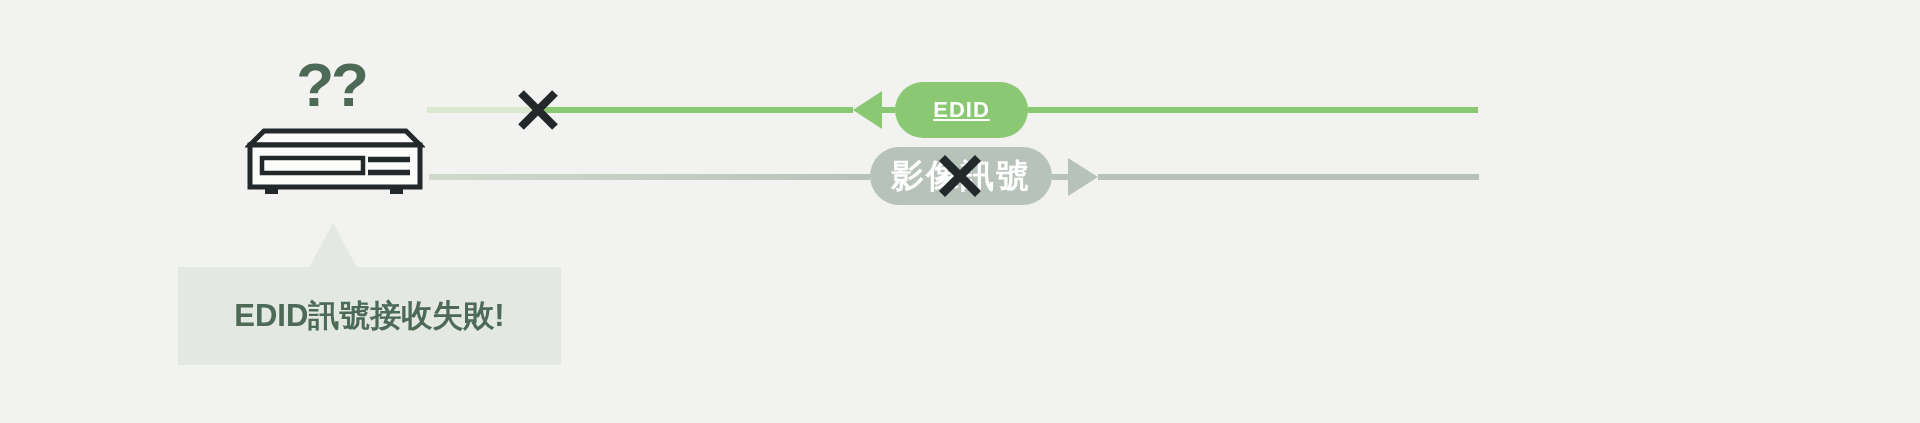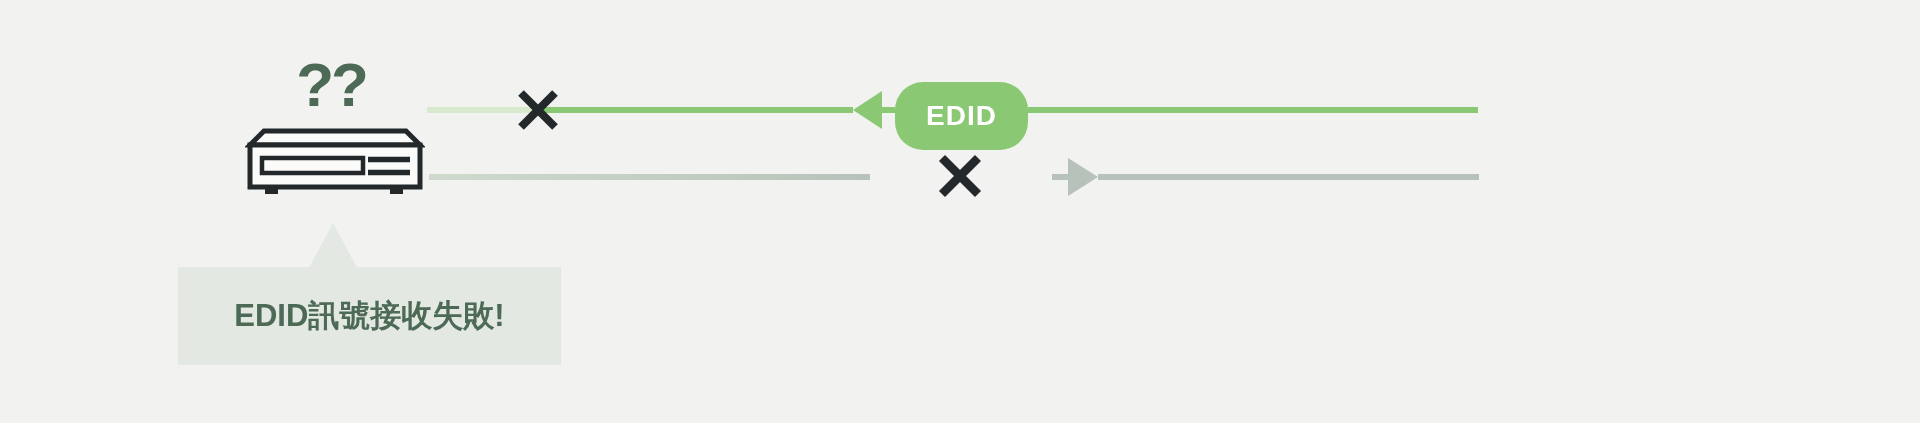--- a/index.html
+++ b/index.html
@@ -24,22 +24,22 @@
   .arrow-left{position:absolute;width:0;height:0;left:853px;top:91px;
     border-top:19px solid transparent;border-bottom:19px solid transparent;
     border-right:29px solid var(--green);}
   .arrow-right{position:absolute;width:0;height:0;left:1068px;top:158px;
     border-top:19px solid transparent;border-bottom:19px solid transparent;
     border-left:30px solid var(--gray);}
 
   
   .pill{position:absolute;display:flex;align-items:center;justify-content:center;
     color:var(--white);font-weight:bold;white-space:nowrap;}
-  .pill.edid{left:895px;top:82px;width:133px;height:68px;border-radius:28px;
-    background:var(--green);font-size:28px;letter-spacing:1px;}
+  .pill.edid{left:895px;top:82px;width:133px;height:56px;border-radius:28px;
+    background:var(--green);font-size:22px;letter-spacing:1px;text-decoration:underline;}
   .pill.video{left:870px;top:147px;width:182px;height:58px;border-radius:29px;
     background:var(--gray);font-size:33px;letter-spacing:2px;}
 
   
   .qmarks{left:266px;top:54px;width:130px;text-align:center;font-size:62px;
     font-weight:bold;letter-spacing:-3px;color:var(--text-green);line-height:1;}
 
   
   .bubble{left:178px;top:267px;width:383px;height:98px;background:var(--bubble-bg);
     display:flex;align-items:center;justify-content:center;}
@@ -83,20 +83,23 @@
   </div>
   <div class="line top" style="left:1028px;width:450px;"></div>
 
   <div class="abs" style="left:514px;top:86px;">
     <svg width="48" height="48" viewBox="0 0 48 48">
       <path d="M7 7 L41 41 M41 7 L7 41" stroke="var(--ink)" stroke-width="8" fill="none"></path>
     </svg>
   </div>
 
   <div class="line bottom fade" style="left:429px;width:441px;"></div>
+  <div class="pill video">
+    <span>影像訊號</span>
+  </div>
   <div class="line bottom" style="left:1052px;width:16px;"></div>
   <div class="arrow-right"></div>
   <div class="line bottom" style="left:1098px;width:381px;"></div>
 
   <div class="abs" style="left:934px;top:150px;">
     <svg width="52" height="52" viewBox="0 0 52 52">
       <path d="M8 8 L44 44 M44 8 L8 44" stroke="var(--ink)" stroke-width="8.5" fill="none"></path>
     </svg>
   </div>
 

